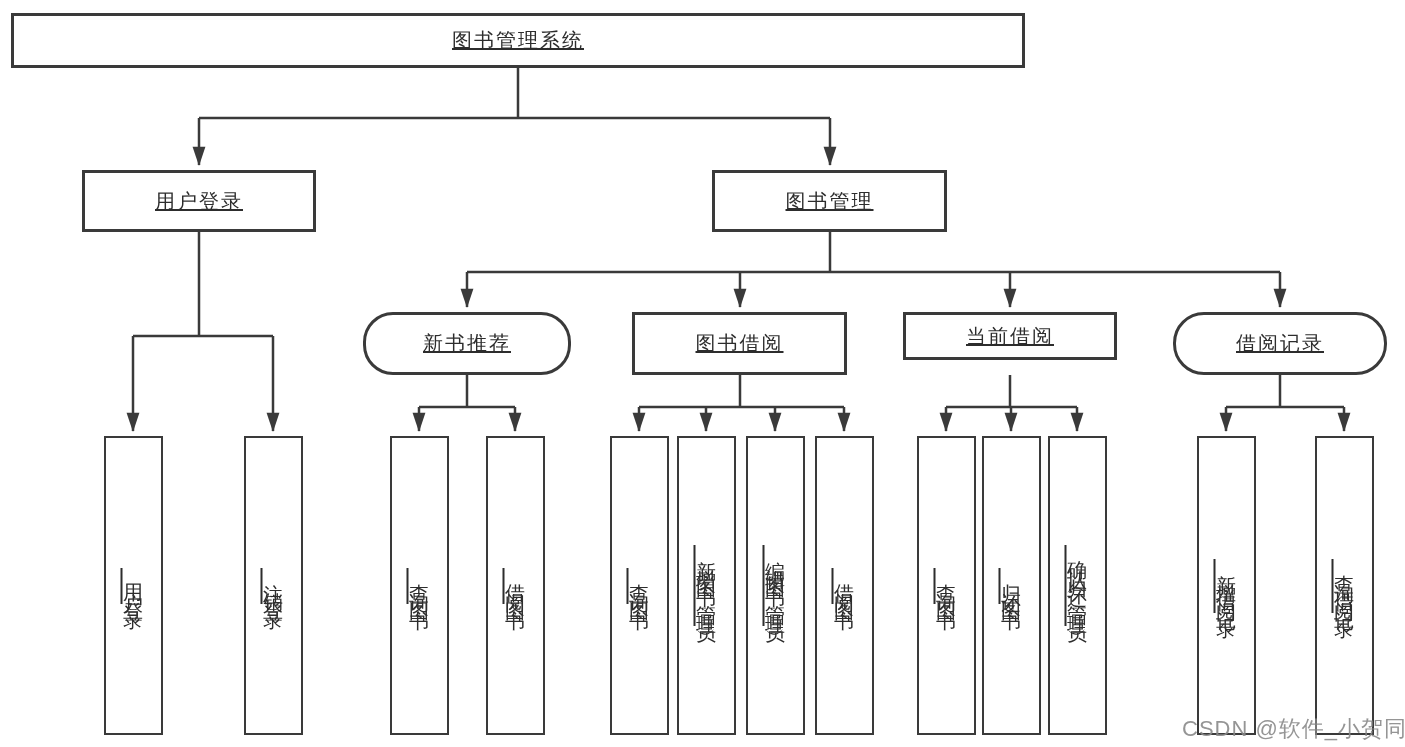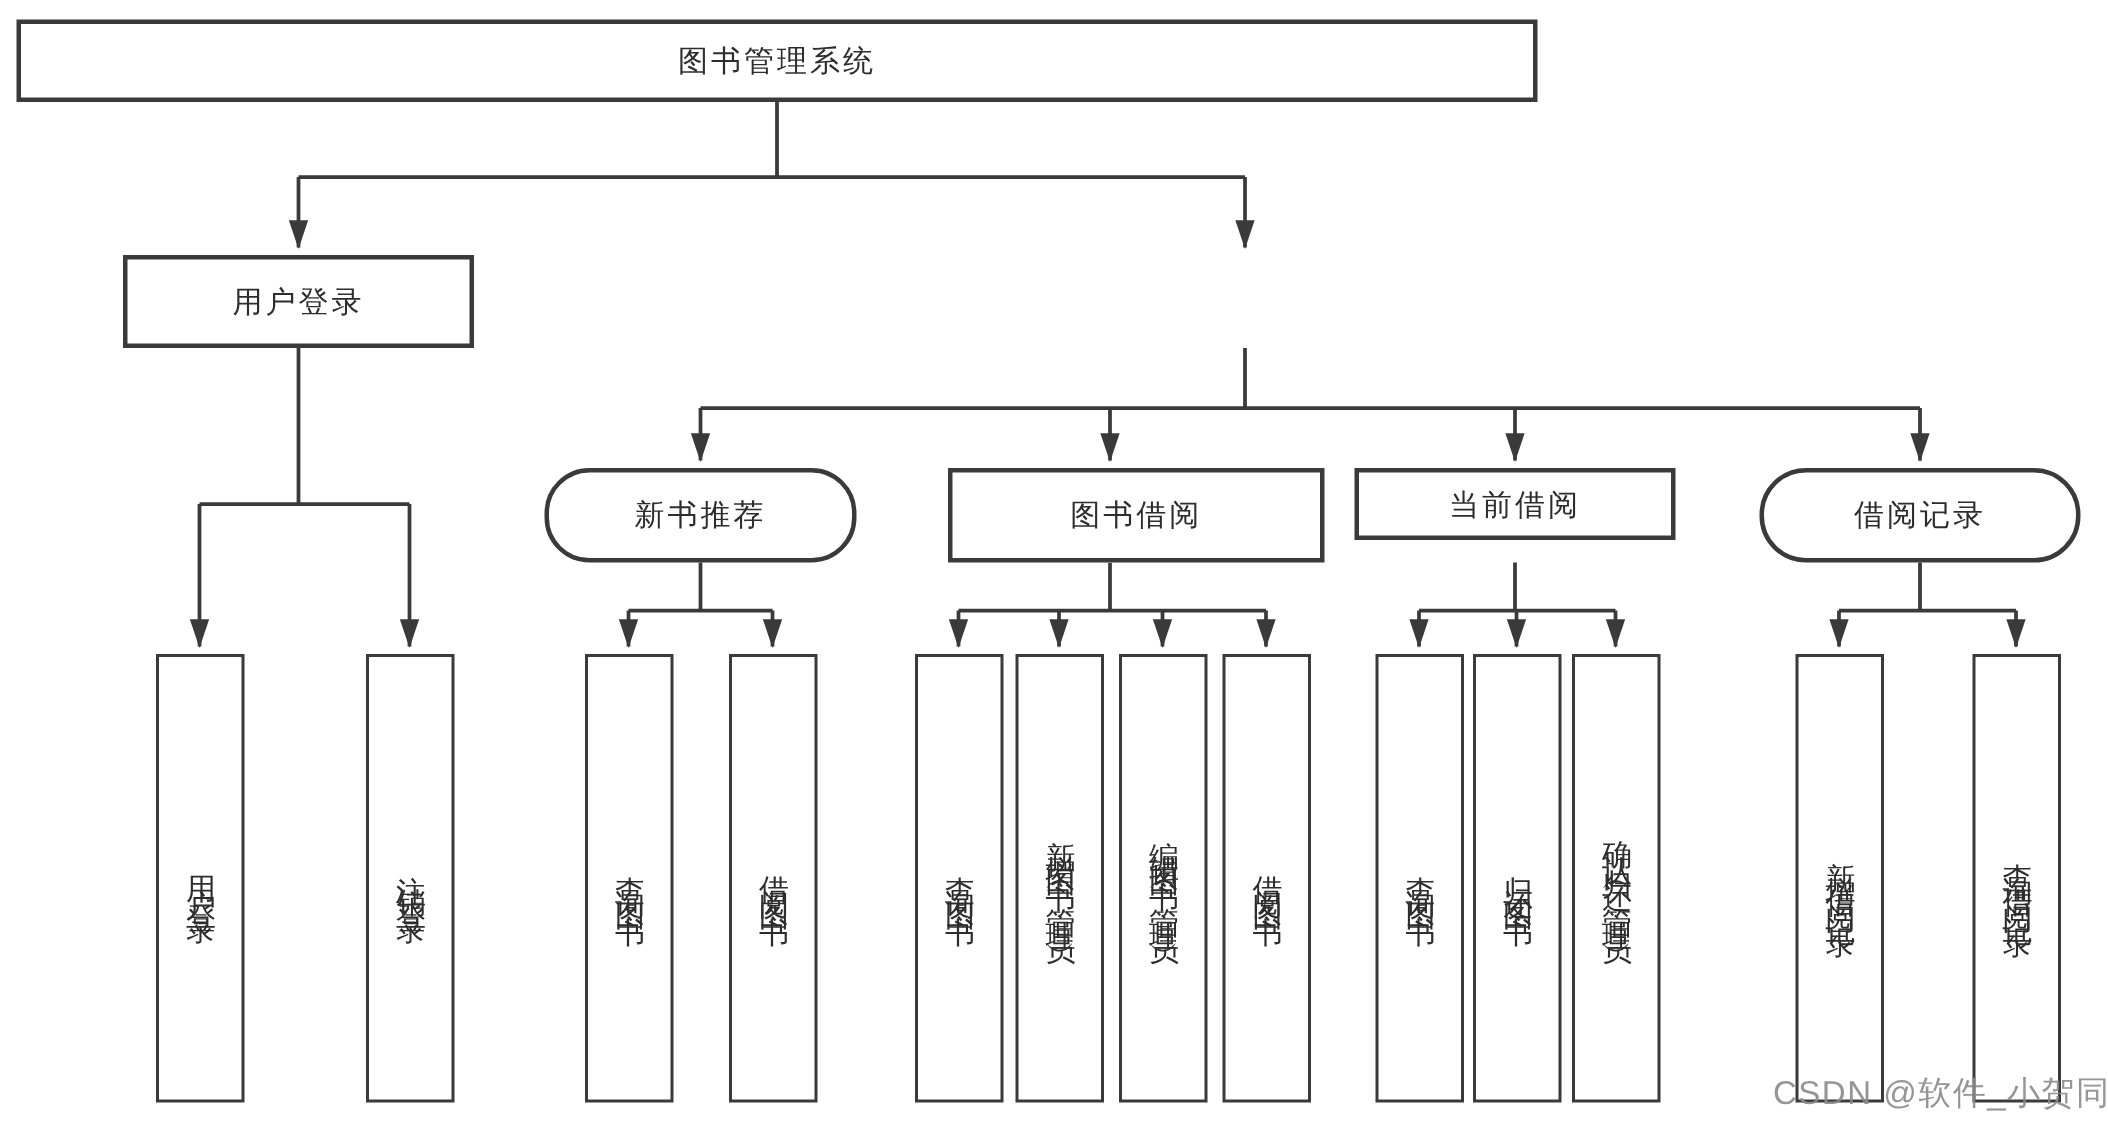--- a/index.html
+++ b/index.html
@@ -23,20 +23,21 @@
     background: #ffffff;
     border: 3px solid #3a3a3a;
     display: flex;
     align-items: center;
     justify-content: center;
     color: #2d2d2d;
     font-size: 20px;
     letter-spacing: 2px;
     text-align: center;
     white-space: nowrap;
+    text-decoration: underline;
   }
   .leaf {
     border-width: 2.5px;
     writing-mode: vertical-rl;
     text-orientation: mixed;
     letter-spacing: 9px;
     white-space: normal;
     line-height: 1;
     padding: 4px 0;
   }
@@ -91,23 +92,24 @@
       <path marker-end="url(#ah)" d="M1011 407 V431"></path>
       <path marker-end="url(#ah)" d="M1077 407 V431"></path>
       <path marker-end="url(#ah)" d="M1226 407 V431"></path>
       <path marker-end="url(#ah)" d="M1344 407 V431"></path>
     </g>
   </svg>
 
   <div class="node" style="left:11px; top:13px; width:1014px; height:55px;">图书管理系统</div>
 
   <div class="node" style="left:82px; top:170px; width:234px; height:62px;">用户登录</div>
+  <div class="node" style="left:712px; top:170px; width:235px; height:62px;">图书管理</div>
 
   <div class="node" style="left:363px; top:312px; width:208px; height:63px;border-radius:30px;">新书推荐</div>
-  <div class="node" style="left:632px; top:312px; width:251px; height:63px;">图书借阅</div>
+  <div class="node" style="left:632px; top:312px; width:215px; height:63px;">图书借阅</div>
   <div class="node" style="left:903px; top:312px; width:214px; height:48px;">当前借阅</div>
   <div class="node" style="left:1173px; top:312px; width:214px; height:63px;border-radius:31px;">借阅记录</div>
 
   <div class="node leaf" style="left:104px; top:436px; width:59px; height:299px;">用户登录</div>
   <div class="node leaf" style="left:244px; top:436px; width:59px; height:299px;">注销登录</div>
 
   <div class="node leaf" style="left:390px; top:436px; width:59px; height:299px;">查询图书</div>
   <div class="node leaf" style="left:486px; top:436px; width:59px; height:299px;">借阅图书</div>
 
   <div class="node leaf" style="left:610px; top:436px; width:59px; height:299px;">查询图书</div>

